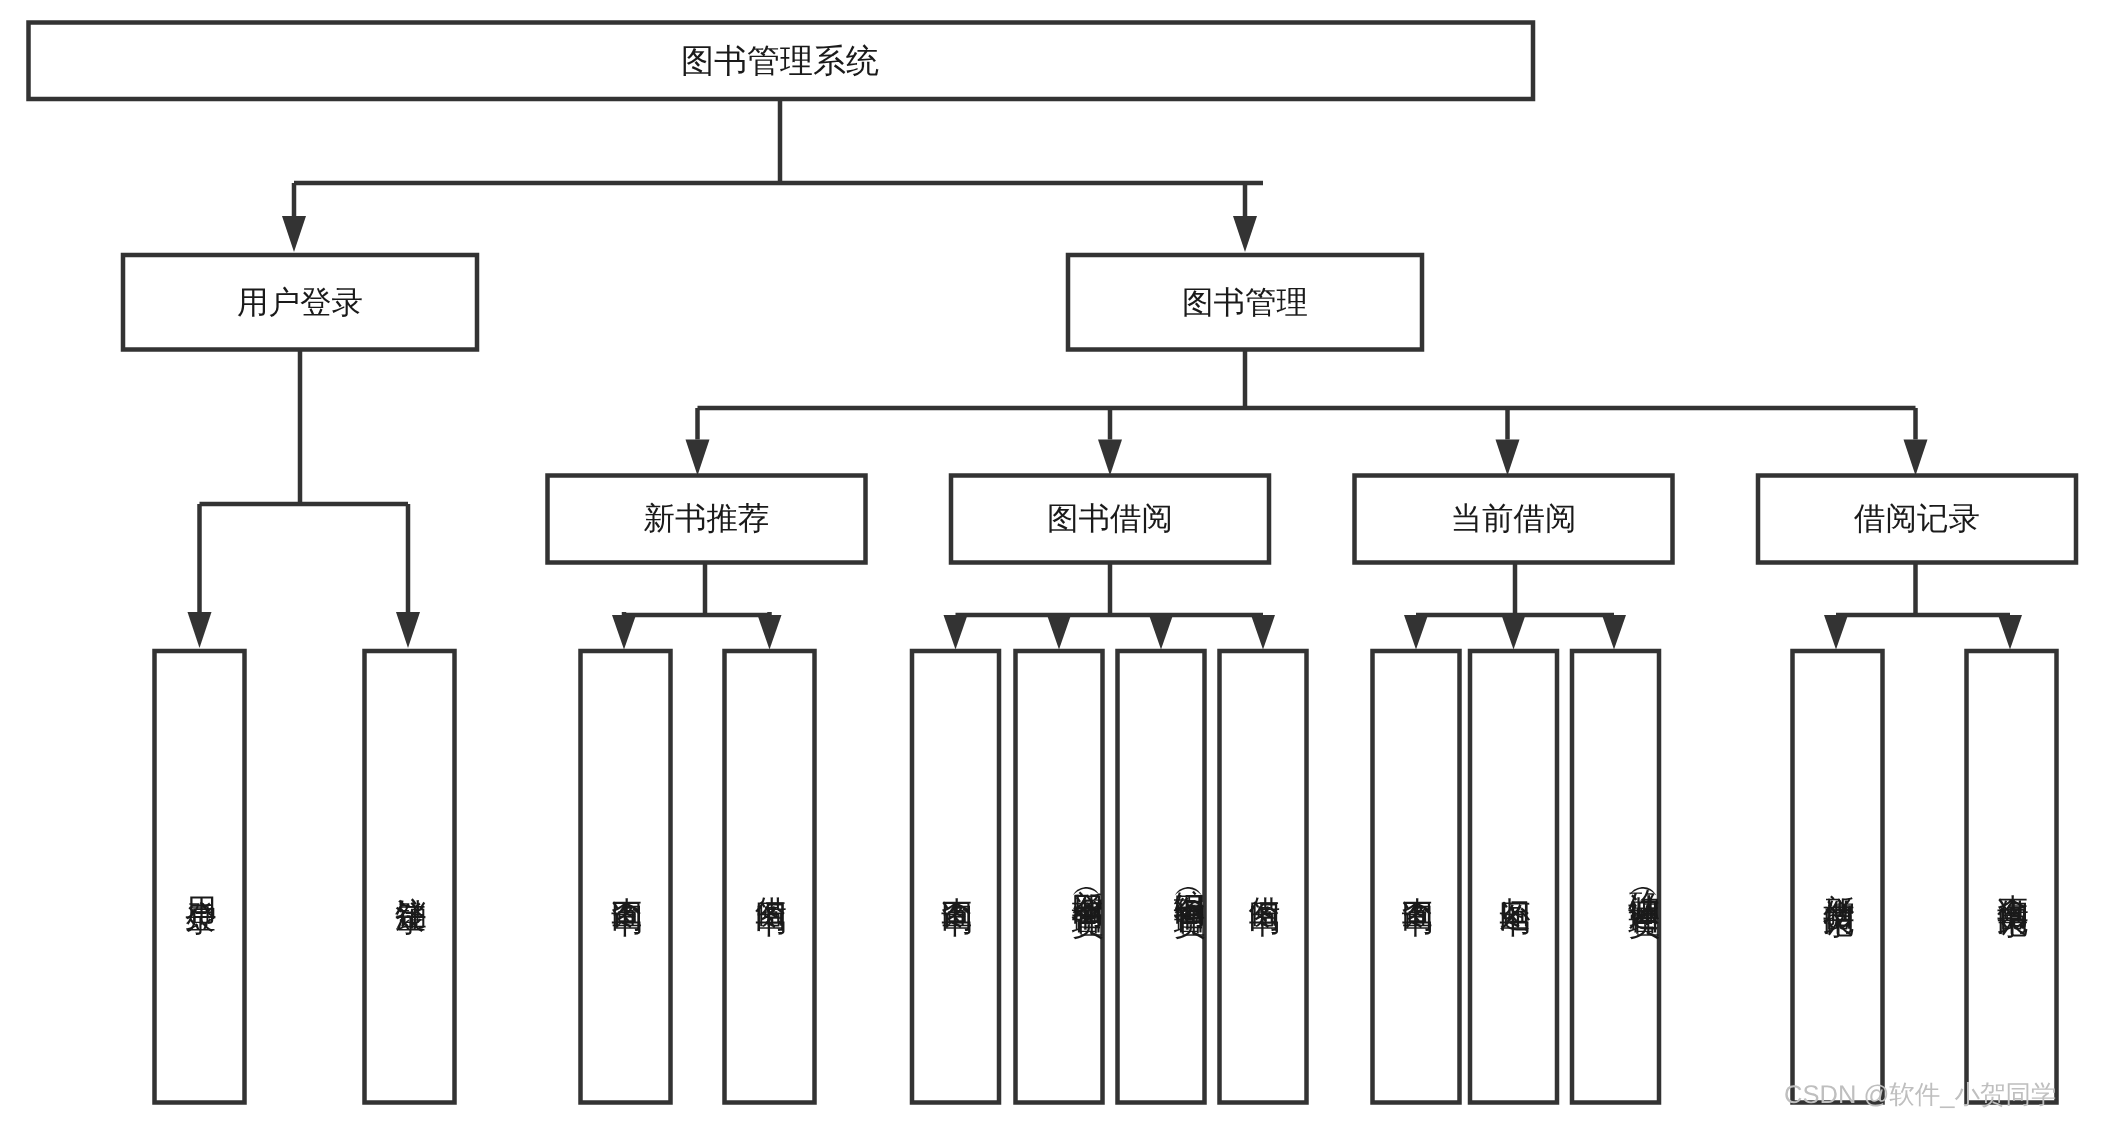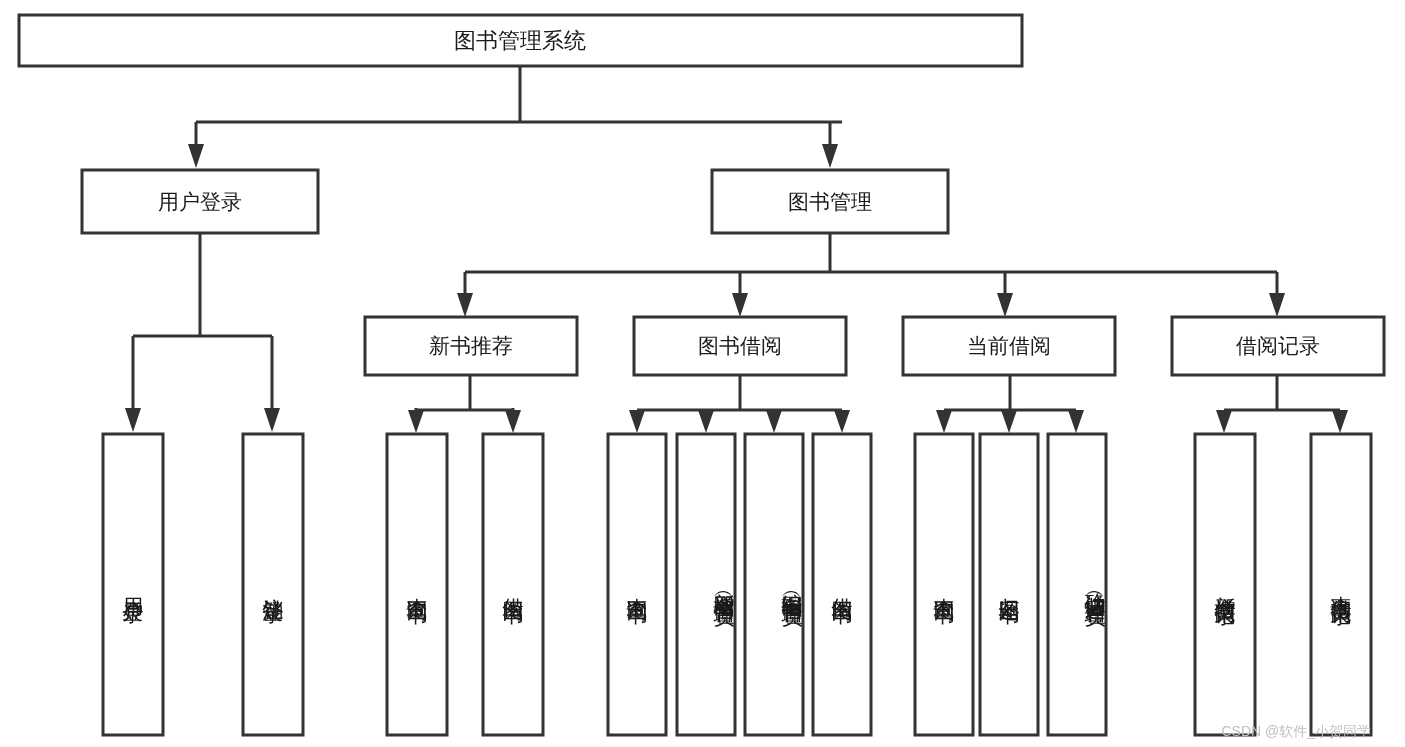--- a/index.html
+++ b/index.html
@@ -68,21 +68,21 @@
     letter-spacing: 2px;
     color: #1a1a1a;
     white-space: nowrap;
     pointer-events: none;
   }
   .watermark {
     position: absolute;
     right: 10px;
     bottom: 6px;
     font-family: "Liberation Sans", "DejaVu Sans", sans-serif;
-    font-size: 14px;
+    font-size: 17px;
     color: #bfbfbf;
     white-space: nowrap;
     user-select: none;
   }
 </style>
 </head>
 <body>
 
 <div id="diagram-root">
 

